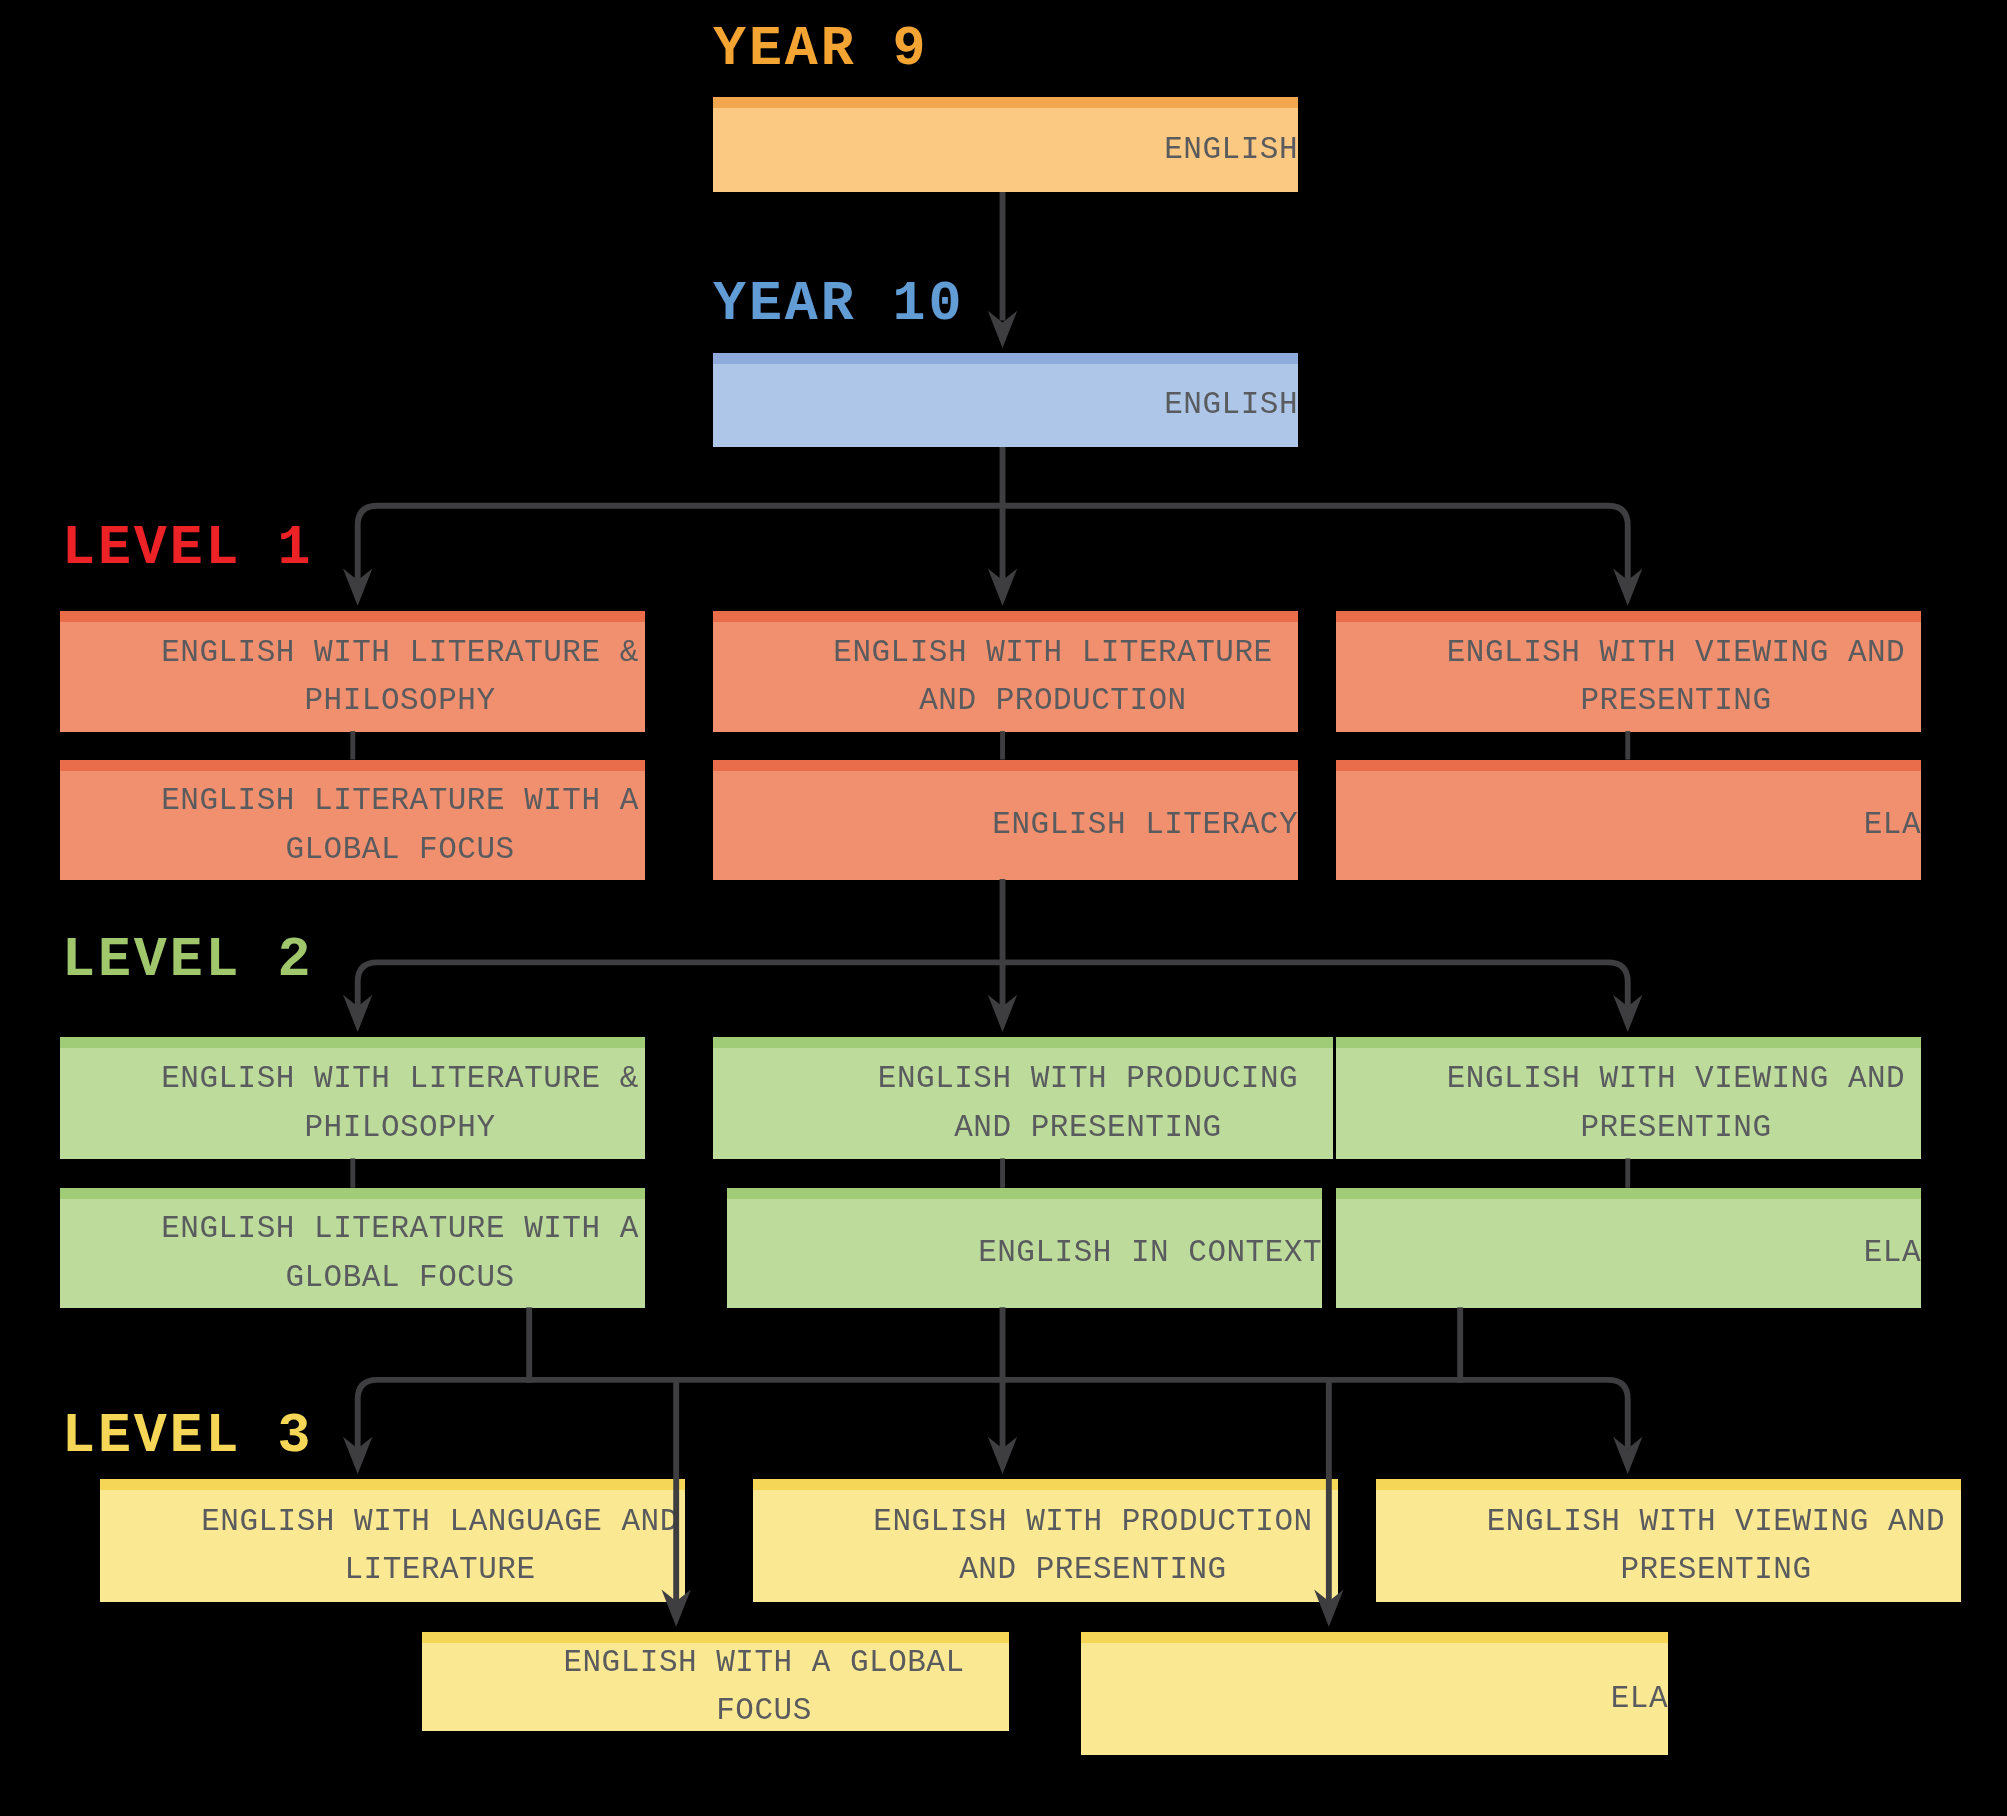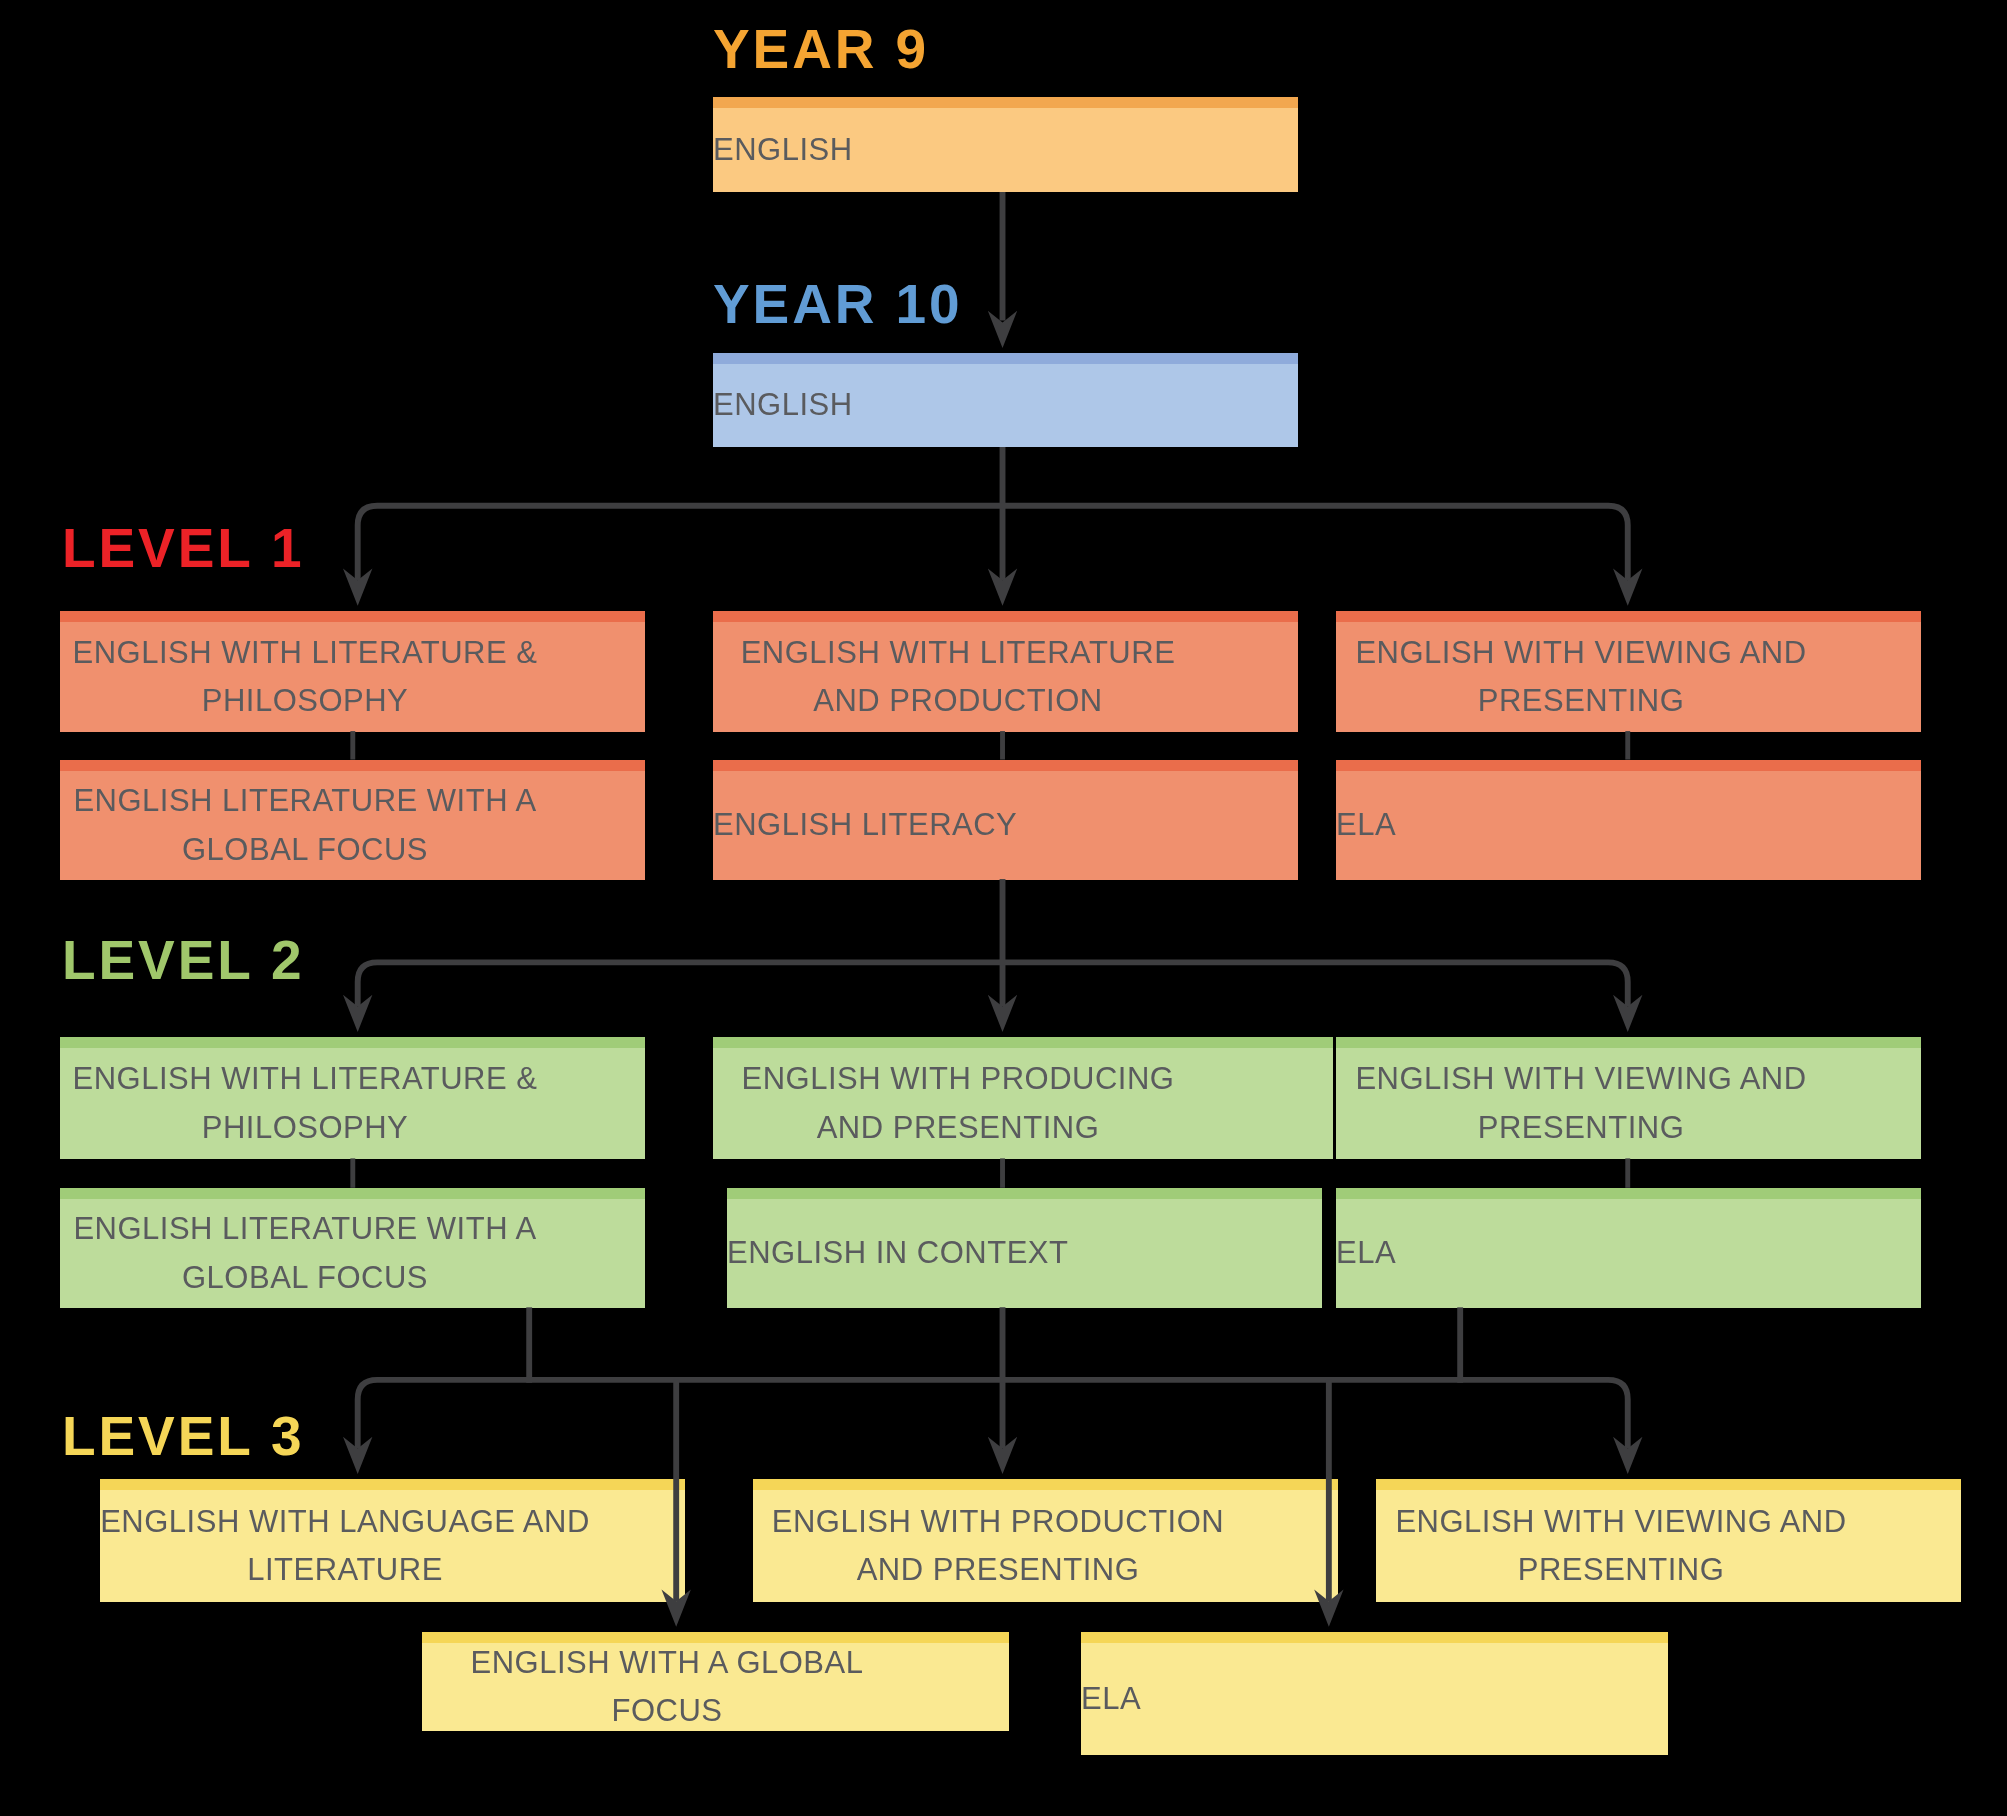--- a/index.html
+++ b/index.html
@@ -1,36 +1,36 @@
 <!DOCTYPE html>
 <html style="--background: #000000; --text-dark: #5A5B5E; --line: #3E3E40; --year9-label: #F4A432; --year9-body: #FBC981; --year9-strip: #F2A74F; --year10-label: #619CD5; --year10-body: #AEC7E8; --year10-strip: #8FABDB; --level1-label: #EC2227; --level1-body: #F0906E; --level1-strip: #EA6D4B; --level2-label: #A0C76B; --level2-body: #BDDC9B; --level2-strip: #A0CC78; --level3-label: #F5D657; --level3-body: #FAE992; --level3-strip: #F5D657;"><head>
 <meta charset="utf-8">
 <style>
   html,body{margin:0;padding:0;background:#000;}
   #canvas{
     position:relative;
     width:2007px;height:1816px;
     background:var(--background,#000);
-    font-family:Liberation Sans, sans-serif;
+    font-family:Liberation Mono, monospace;
     overflow:hidden;
   }
   .lvl-label{
     position:absolute;
     font-size:55px;
     font-weight:bold;
     letter-spacing:2.9px;
     line-height:1;
     white-space:nowrap;
   }
   .box{
     position:absolute;
     box-sizing:border-box;
     display:flex;
     align-items:center;
-    justify-content:flex-start;
+    justify-content:flex-end;
     text-align:center;
     color:var(--text-dark,#5A5B5E);
     font-size:31px;
     letter-spacing:0.5px;
     line-height:1.55;
   }
   .box span{display:inline-block;max-width:490px;}
   .box.orange{background:var(--year9-body);border-top:11.8px solid var(--year9-strip);}
   .box.blue{background:var(--year10-body);border-top:11.8px solid var(--year10-strip);}
   .box.red{background:var(--level1-body);border-top:11.8px solid var(--level1-strip);}

